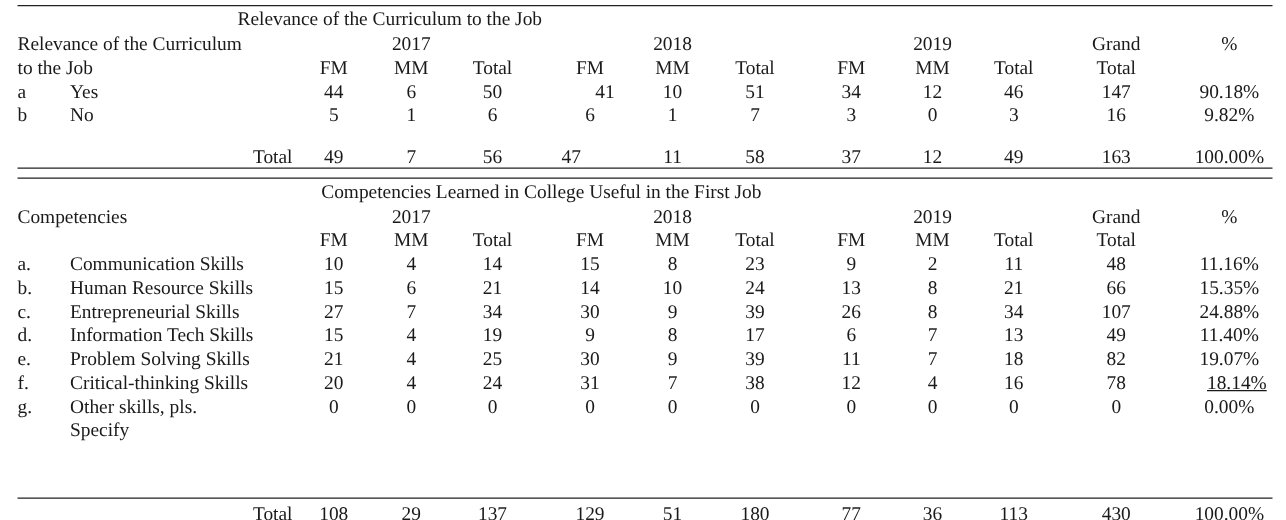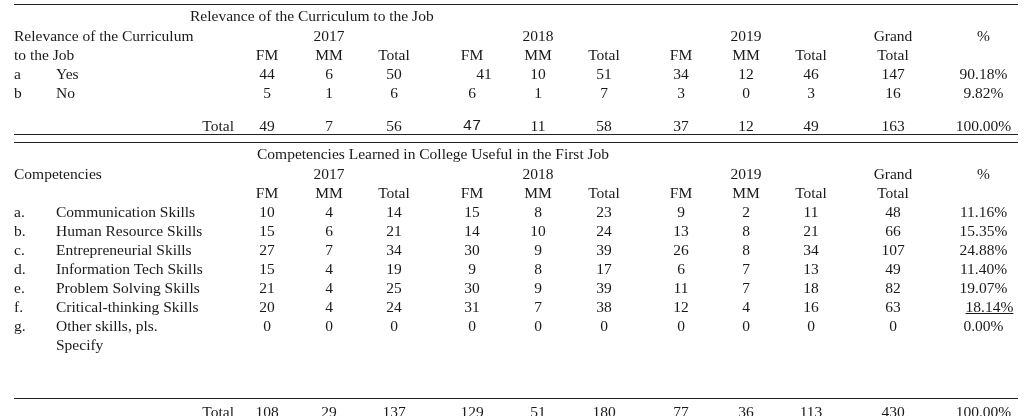--- a/index.html
+++ b/index.html
@@ -81,21 +81,21 @@
       <span class="cell" style="left:767px; width:60px;">3</span>
       <span class="cell" style="left:849px; width:60px;">16</span>
       <span class="cell" style="left:935px; width:69px;">9.82%</span>
     </div>
 
     <div class="row" style="top:112px;">
       <span class="cell" style="left:150px; width:70px; text-align:right;">Total</span>
       <span class="cell" style="left:228px; width:50px;">49</span>
       <span class="cell" style="left:290px; width:50px;">7</span>
       <span class="cell" style="left:350px; width:60px;">56</span>
-      <span class="cell" style="left:433px; width:50px;font-family:Liberation Mono, monospace;">47</span>
+      <span class="cell" style="left:418px; width:50px;">47</span>
       <span class="cell" style="left:499px; width:50px;">11</span>
       <span class="cell" style="left:560px; width:60px;">58</span>
       <span class="cell" style="left:642px; width:50px;">37</span>
       <span class="cell" style="left:707px; width:50px;">12</span>
       <span class="cell" style="left:767px; width:60px;">49</span>
       <span class="cell" style="left:849px; width:60px;">163</span>
       <span class="cell" style="left:935px; width:69px;">100.00%</span>
     </div>
   </div>
 
@@ -209,21 +209,21 @@
       <span class="cell left" style="left:42px;">Critical-thinking Skills</span>
       <span class="cell" style="left:228px; width:50px;">20</span>
       <span class="cell" style="left:290px; width:50px;">4</span>
       <span class="cell" style="left:350px; width:60px;">24</span>
       <span class="cell" style="left:433px; width:50px;">31</span>
       <span class="cell" style="left:499px; width:50px;">7</span>
       <span class="cell" style="left:560px; width:60px;">38</span>
       <span class="cell" style="left:642px; width:50px;">12</span>
       <span class="cell" style="left:707px; width:50px;">4</span>
       <span class="cell" style="left:767px; width:60px;">16</span>
-      <span class="cell" style="left:849px; width:60px;">63</span>
+      <span class="cell" style="left:849px; width:60px;">78</span>
       <span class="cell" style="left:941px; width:69px;text-decoration:underline;">18.14%</span>
     </div>
 
     <div class="row" style="top:312px;">
       <span class="cell left" style="left:0;">g.</span>
       <span class="cell left" style="left:42px;">Other skills, pls.</span>
       <span class="cell" style="left:228px; width:50px;">0</span>
       <span class="cell" style="left:290px; width:50px;">0</span>
       <span class="cell" style="left:350px; width:60px;">0</span>
       <span class="cell" style="left:433px; width:50px;">0</span>

